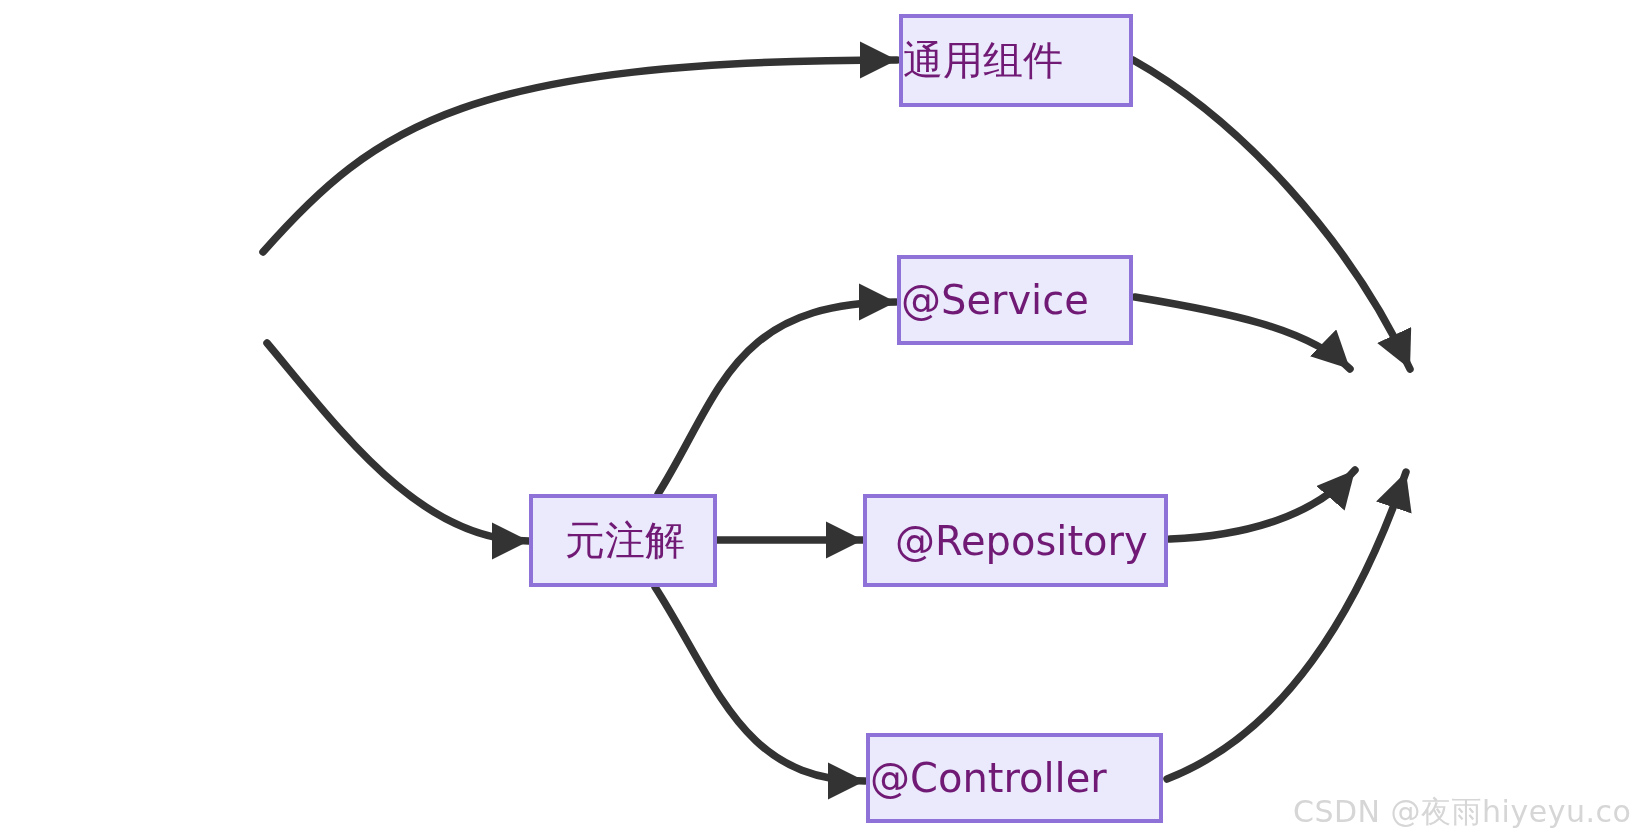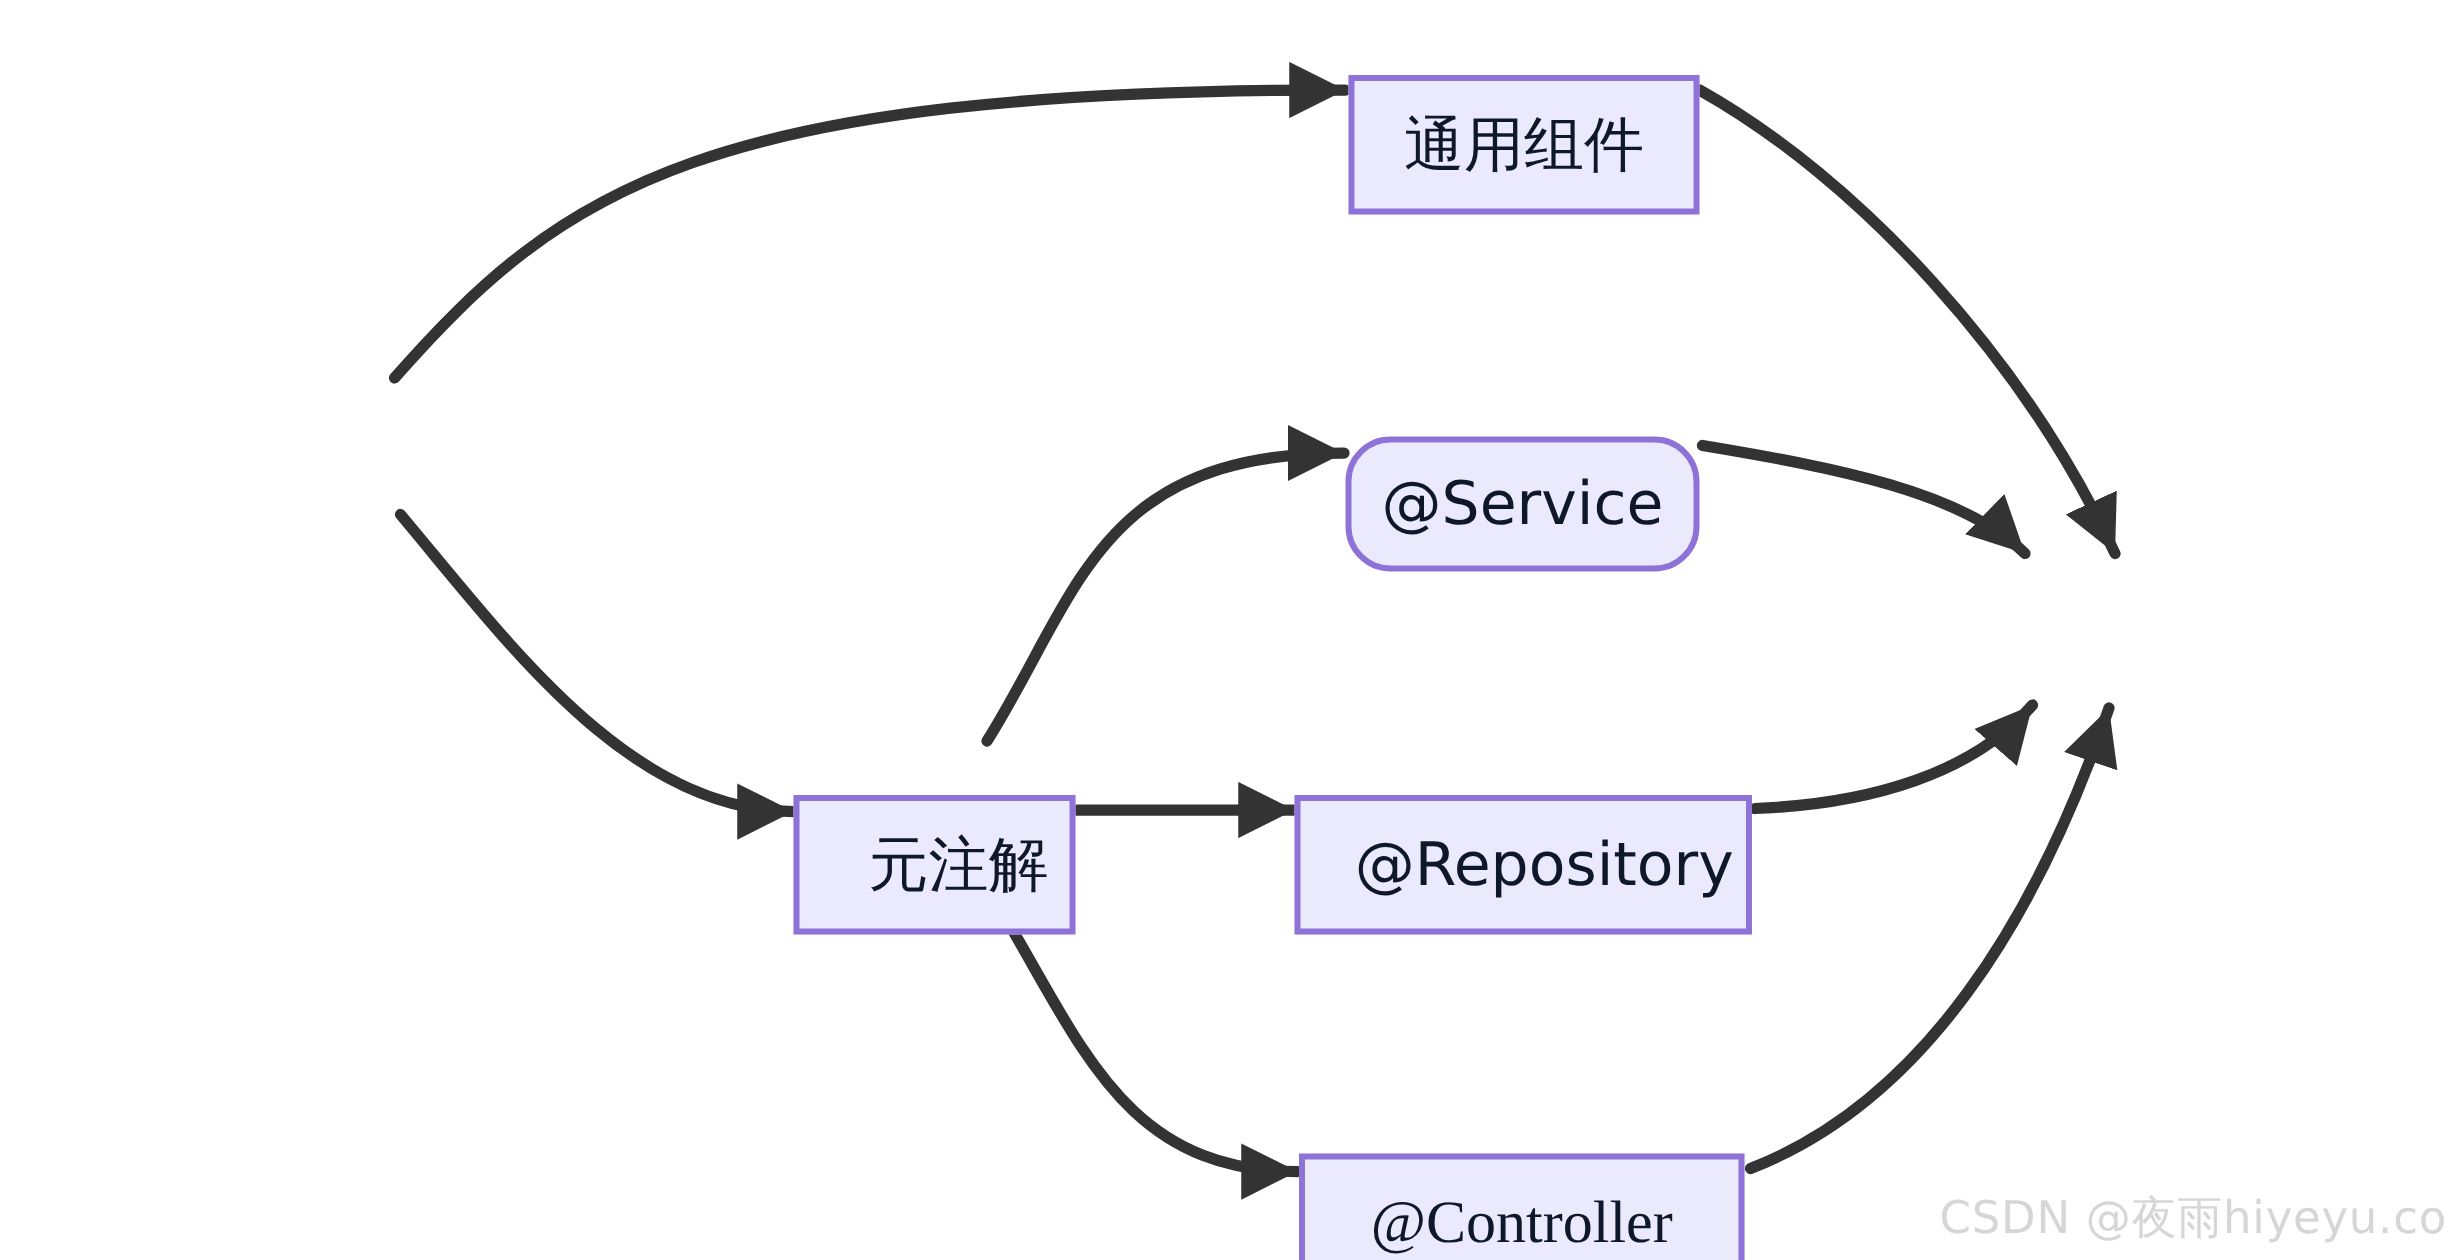--- a/index.html
+++ b/index.html
@@ -15,30 +15,28 @@
     position: absolute;
     left: 0; top: 0;
     width: 1633px; height: 840px;
   }
   .node {
     position: absolute;
     box-sizing: border-box;
     border: 4px solid #8E72D8;
     display: flex;
     align-items: center;
-    justify-content: center;
     font-size: 40px;
-    color: #0f172a;
+    color: #701a75;
     white-space: nowrap;
     background: #EAEAFC;
-    margin-top: 36px;
   }
   .node-component  { left:  59px; top: 251px; width: 322px; height: 92px; }
   .node-general    { left: 899px; top:  14px; width: 234px; height: 93px; }
-  .node-service    { left: 897px; top: 255px; width: 236px; height: 90px; border-radius: 30px; }
+  .node-service    { left: 897px; top: 255px; width: 236px; height: 90px; }
   .node-meta       { left: 529px; top: 494px; width: 188px; height: 93px; padding-left: 32px; }
   .node-repository { left: 863px; top: 494px; width: 305px; height: 93px; }
   .node-controller { left: 866px; top: 733px; width: 297px; height: 90px; }
   .node-container  { left:1314px; top: 374px; width: 272px; height: 93px; }
   .watermark {
     position: absolute;
     left: 1293px;
     top: 792px;
     font-size: 30px;
     color: #D6D6D6;
@@ -82,20 +80,20 @@
   </div>
 
   <div class="node node-meta" style="background-color: rgb(234, 234, 252); border-color: rgb(142, 114, 216);">
     <span>元注解</span>
   </div>
 
   <div class="node node-repository" style="background-color: rgb(234, 234, 252); border-color: rgb(142, 114, 216); padding-left: 28px;">
     <span>@Repository</span>
   </div>
 
-  <div class="node node-controller" style="background-color: rgb(234, 234, 252); border-color: rgb(142, 114, 216); font-family: Liberation Serif, serif;">
+  <div class="node node-controller" style="background-color: rgb(234, 234, 252); border-color: rgb(142, 114, 216);">
     <span>@Controller</span>
   </div>
 
 
   <div class="watermark" style="color: rgb(214, 214, 214);">CSDN @夜雨hiyeyu.com</div>
 
 </div>
 
 </body></html>

